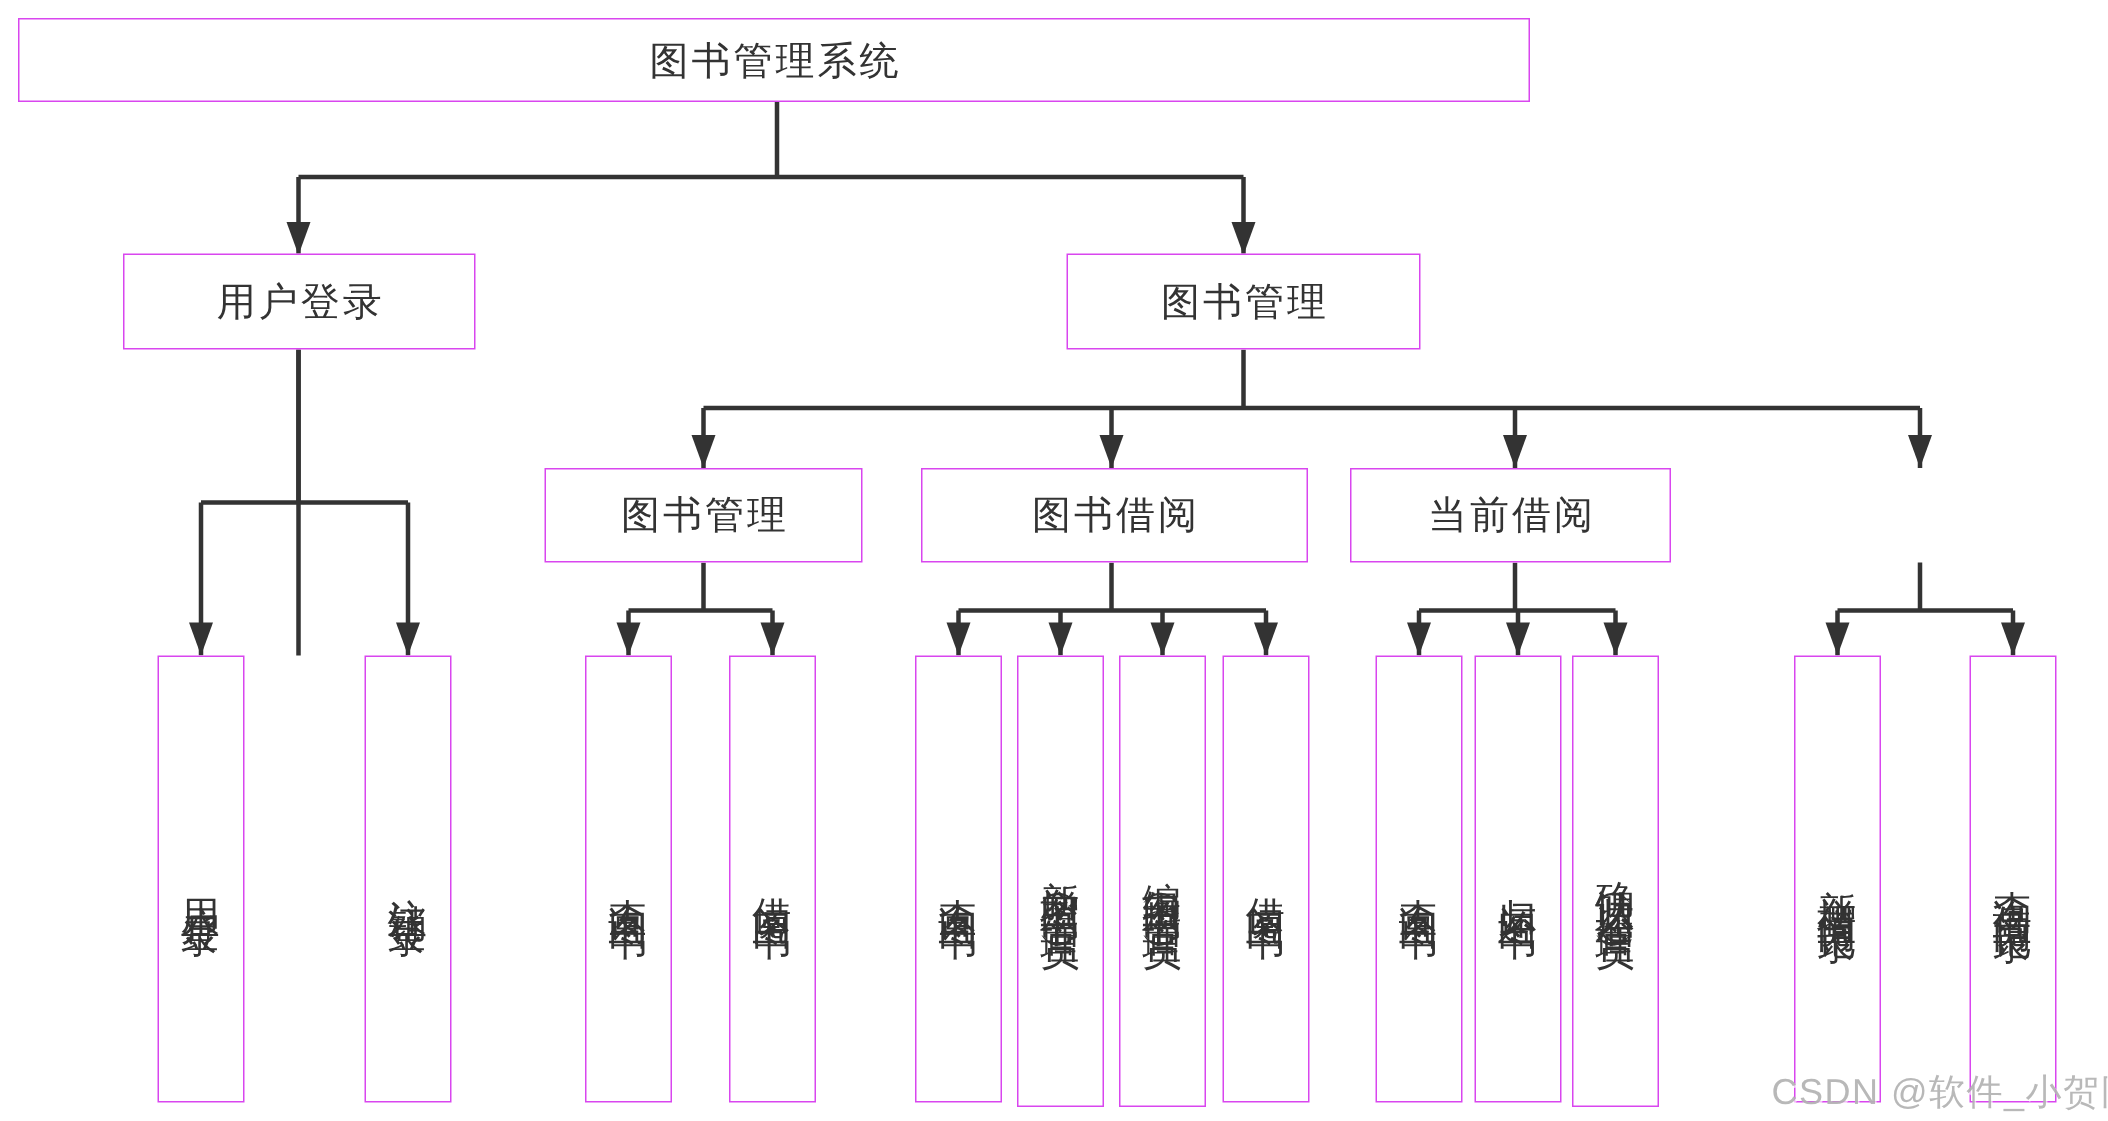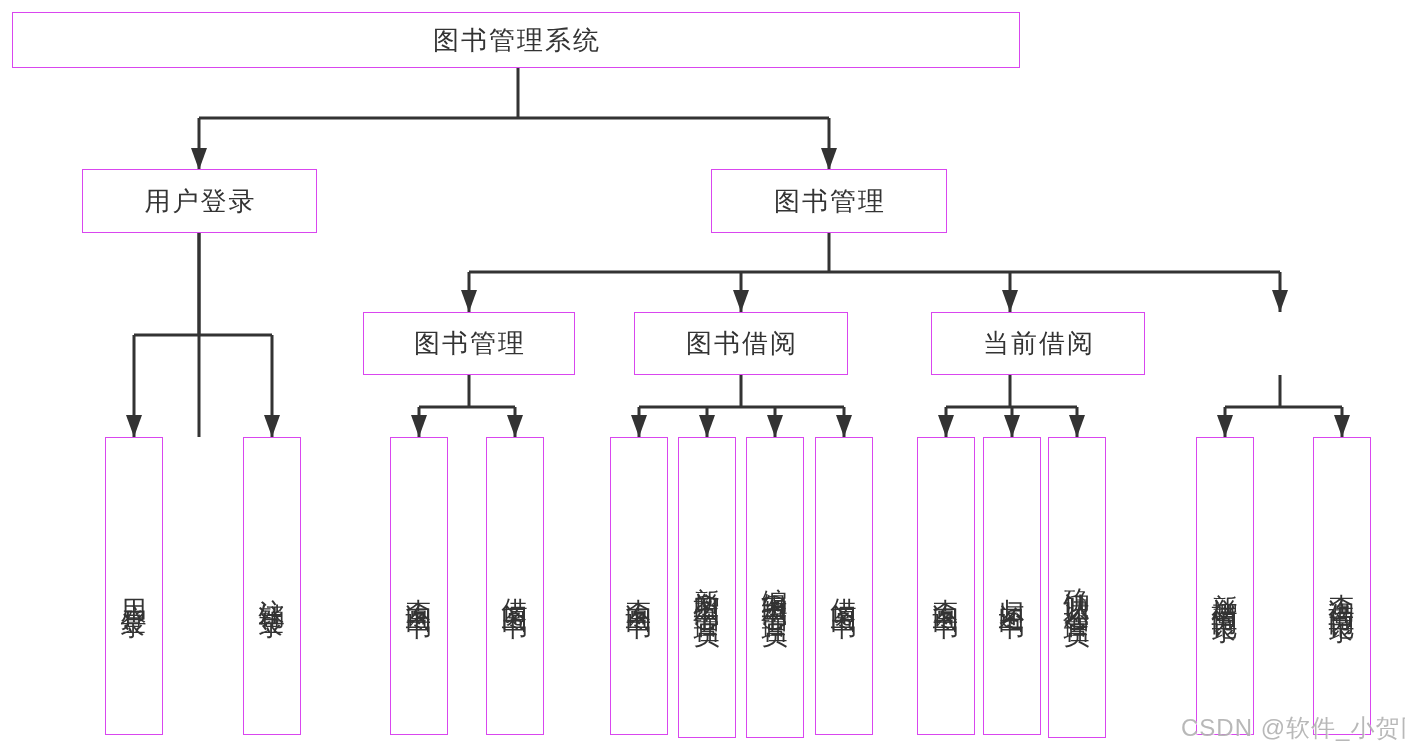--- a/index.html
+++ b/index.html
@@ -114,24 +114,24 @@
   <div class="box" style="left:82px;top:169px;width:235px;height:64px">
     <span class="hlabel">用户登录</span>
   </div>
   <div class="box" style="left:711px;top:169px;width:236px;height:64px">
     <span class="hlabel">图书管理</span>
   </div>
 
   <div class="box" style="left:363px;top:312px;width:212px;height:63px">
     <span class="hlabel">图书管理</span>
   </div>
-  <div class="box" style="left:634px;top:312px;width:214px;height:63px">
+  <div class="box" style="left:614px;top:312px;width:258px;height:63px">
     <span class="hlabel">图书借阅</span>
   </div>
-  <div class="box" style="left:931px;top:312px;width:214px;height:63px">
+  <div class="box" style="left:900px;top:312px;width:214px;height:63px">
     <span class="hlabel">当前借阅</span>
   </div>
 
   <div class="box" style="left:105px;top:437px;width:58px;height:298px">
     <span class="vlabel">用户登录</span>
   </div>
   <div class="box" style="left:243px;top:437px;width:58px;height:298px">
     <span class="vlabel">注销登录</span>
   </div>
 

